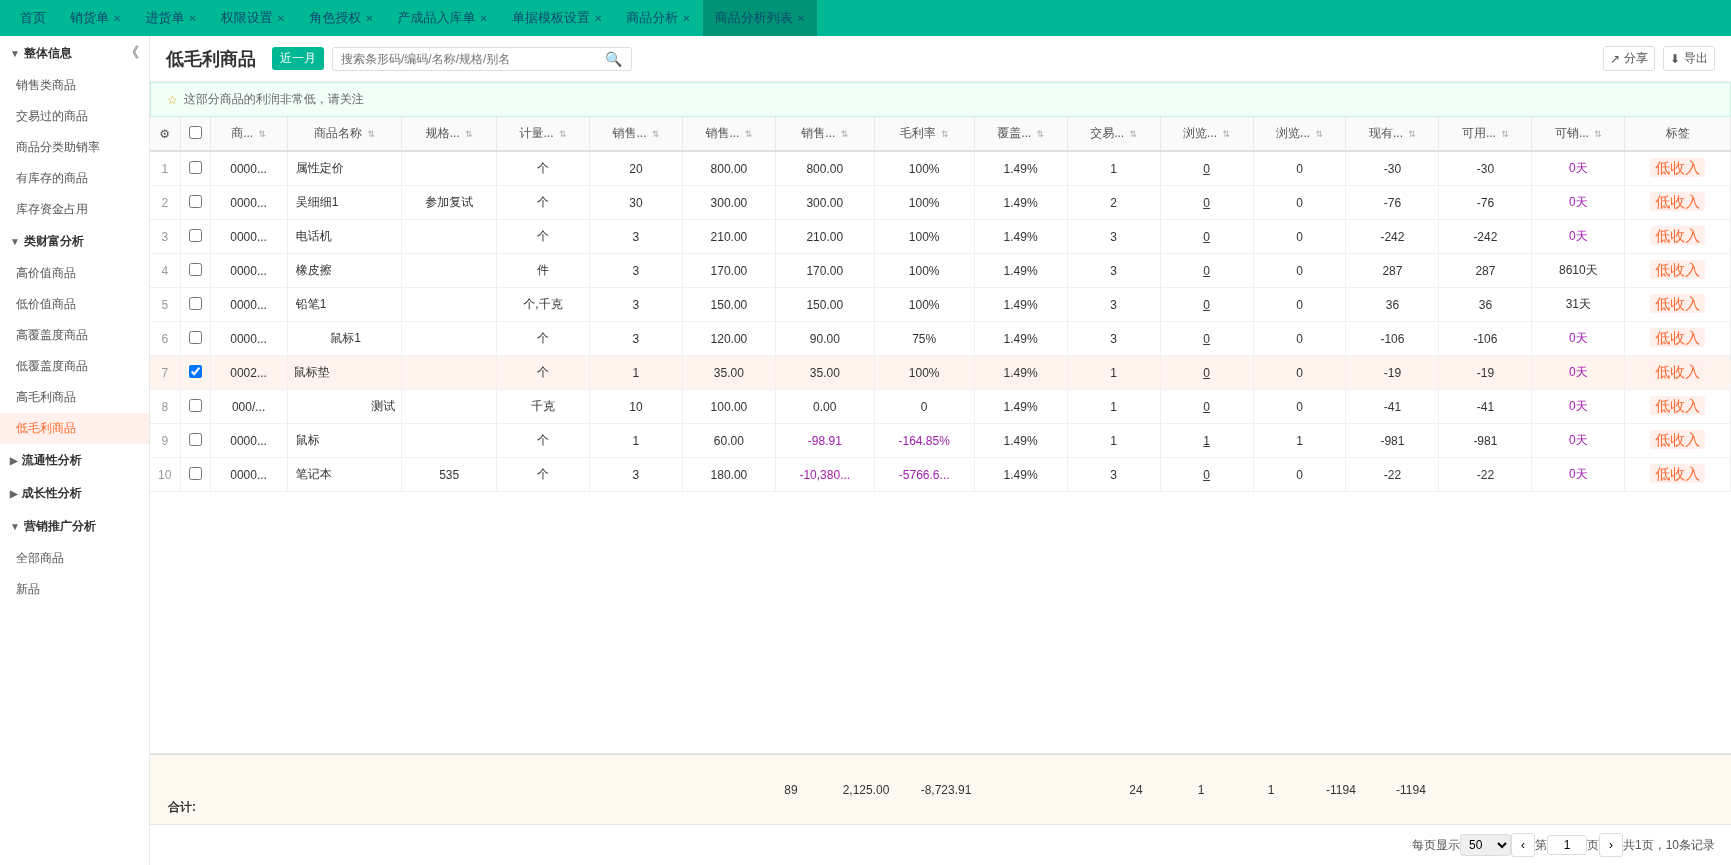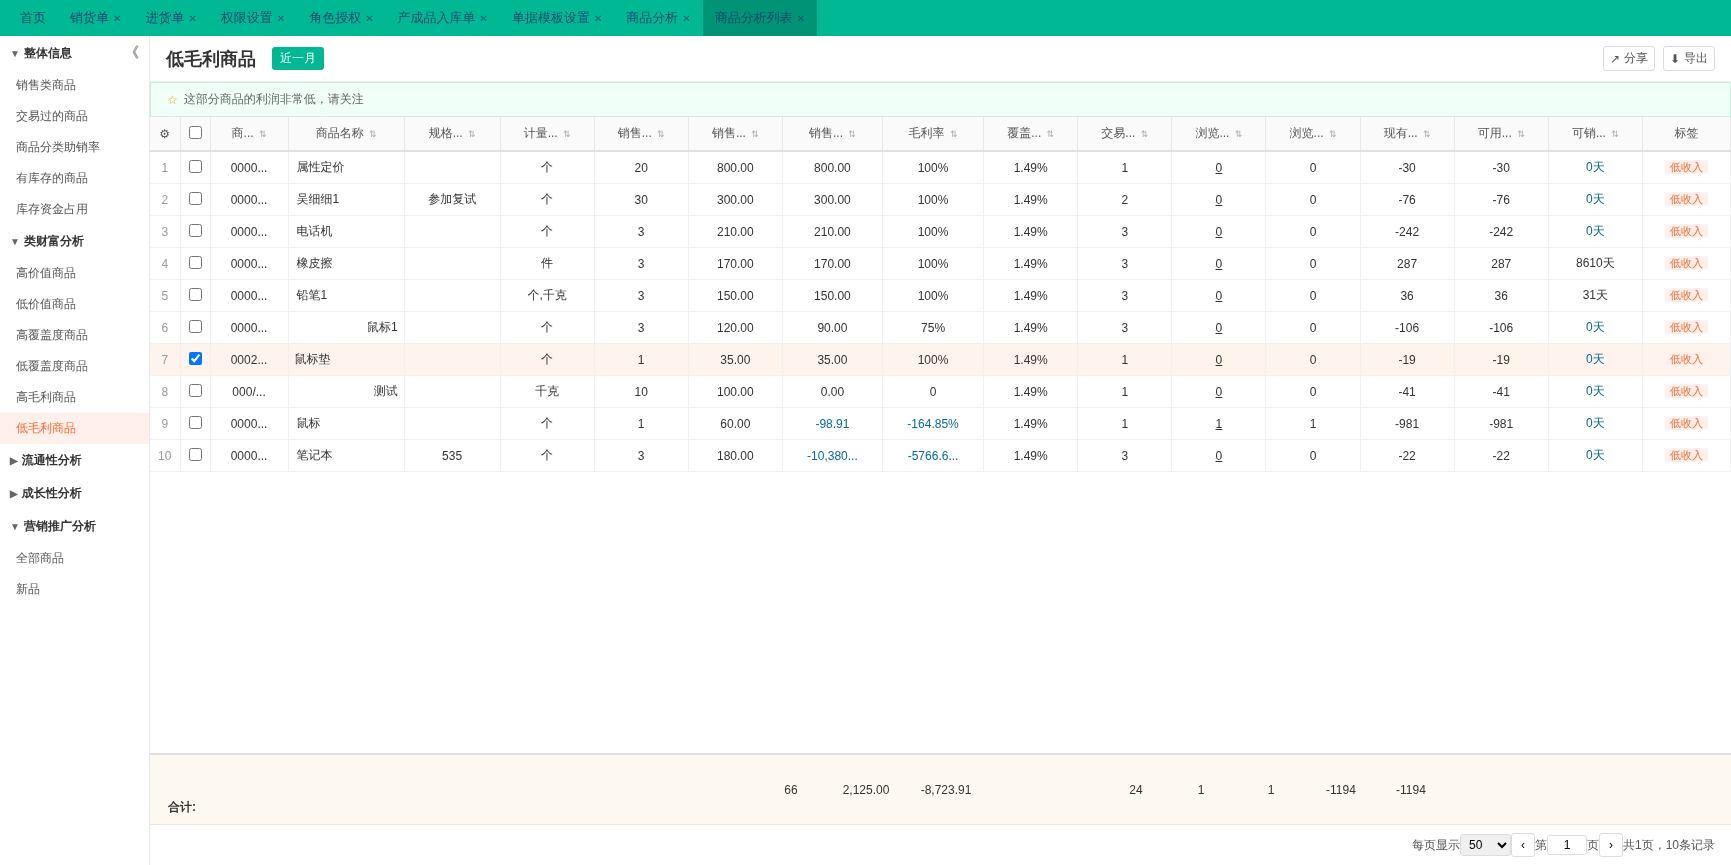--- a/index.html
+++ b/index.html
@@ -170,27 +170,27 @@
     }
     thead th .sort-icon { font-size: 9px; color: #aaa; margin-left: 2px; }
     tbody tr { border-bottom: 1px solid #f0f0f0; }
     tbody tr.selected { background: #fff3ed; }
     tbody td {
       padding: 7px 6px;
       text-align: center;
       border-right: 1px solid #f0f0f0;
       white-space: nowrap;
     }
-    .red-text { color: #0369a1; }
+    .red-text { color: #a21caf; }
     .tag {
       background: #fff0ec;
       color: #ff6b35;
       padding: 1px 5px;
       border-radius: 2px;
-      font-size: 11px;
+      font-size: 15px;
     }
     .link-val { color: #333; text-decoration: underline; cursor: pointer; }
     .row-num { color: #999; }
 
     
     .table-footer {
       border-top: 2px solid #e0e0e0;
       background: #fef9f0;
       display: flex;
       align-items: center;
@@ -337,20 +337,24 @@
     </div>
     <div class="sidebar-item">全部商品</div>
     <div class="sidebar-item">新品</div>
   </aside>
 
   <div class="content-area">
 
     <div class="content-header">
       <h2 class="page-title">低毛利商品</h2>
       <button class="filter-btn">近一月</button>
+      <div class="search-box">
+        <input type="text" placeholder="搜索条形码/编码/名称/规格/别名" style="">
+        <span class="search-icon">🔍</span>
+      </div>
       <div class="header-actions">
         <button class="action-btn">
           <span>↗</span>
           <span>分享</span>
         </button>
         <button class="action-btn">
           <span>⬇</span>
           <span>导出</span>
         </button>
       </div>
@@ -497,21 +501,21 @@
       <td>36</td>
       <td class="">31天</td>
       <td><span class="tag">低收入</span></td>
     </tr>
             <tr>
       <td class="row-num">6</td>
       <td class="checkbox-cell">
         <input type="checkbox" style="">
       </td>
       <td>0000...</td>
-      <td style="text-align:right;padding-left:8px">鼠标1</td>
+      <td style="text-align:center;padding-left:8px">鼠标1</td>
       <td></td>
       <td>个</td>
       <td>3</td>
       <td>120.00</td>
       <td class="">90.00</td>
       <td class="">75%</td>
       <td>1.49%</td>
       <td>3</td>
       <td><span class="link-val">0</span></td>
       <td>0</td>
@@ -614,21 +618,21 @@
 
     <div class="table-footer">
       <div class="footer-label">合计:</div>
       <div class="footer-cells">
         <div class="footer-cell" style="min-width:30px"></div>
         <div class="footer-cell" style="min-width:30px"></div>
         <div class="footer-cell" style="min-width:80px"></div>
         <div class="footer-cell" style="min-width:120px"></div>
         <div class="footer-cell" style="min-width:70px"></div>
         <div class="footer-cell" style="min-width:70px"></div>
-        <div class="footer-cell" style="min-width:70px">66</div>
+        <div class="footer-cell" style="min-width:70px">89</div>
         <div class="footer-cell" style="min-width:80px">2,125.00</div>
         <div class="footer-cell" style="min-width:80px">-8,723.91</div>
         <div class="footer-cell" style="min-width:60px"></div>
         <div class="footer-cell" style="min-width:60px"></div>
         <div class="footer-cell" style="min-width:60px">24</div>
         <div class="footer-cell" style="min-width:70px">1</div>
         <div class="footer-cell" style="min-width:70px">1</div>
         <div class="footer-cell" style="min-width:70px">-1194</div>
         <div class="footer-cell" style="min-width:70px">-1194</div>
         <div class="footer-cell" style="min-width:60px"></div>

